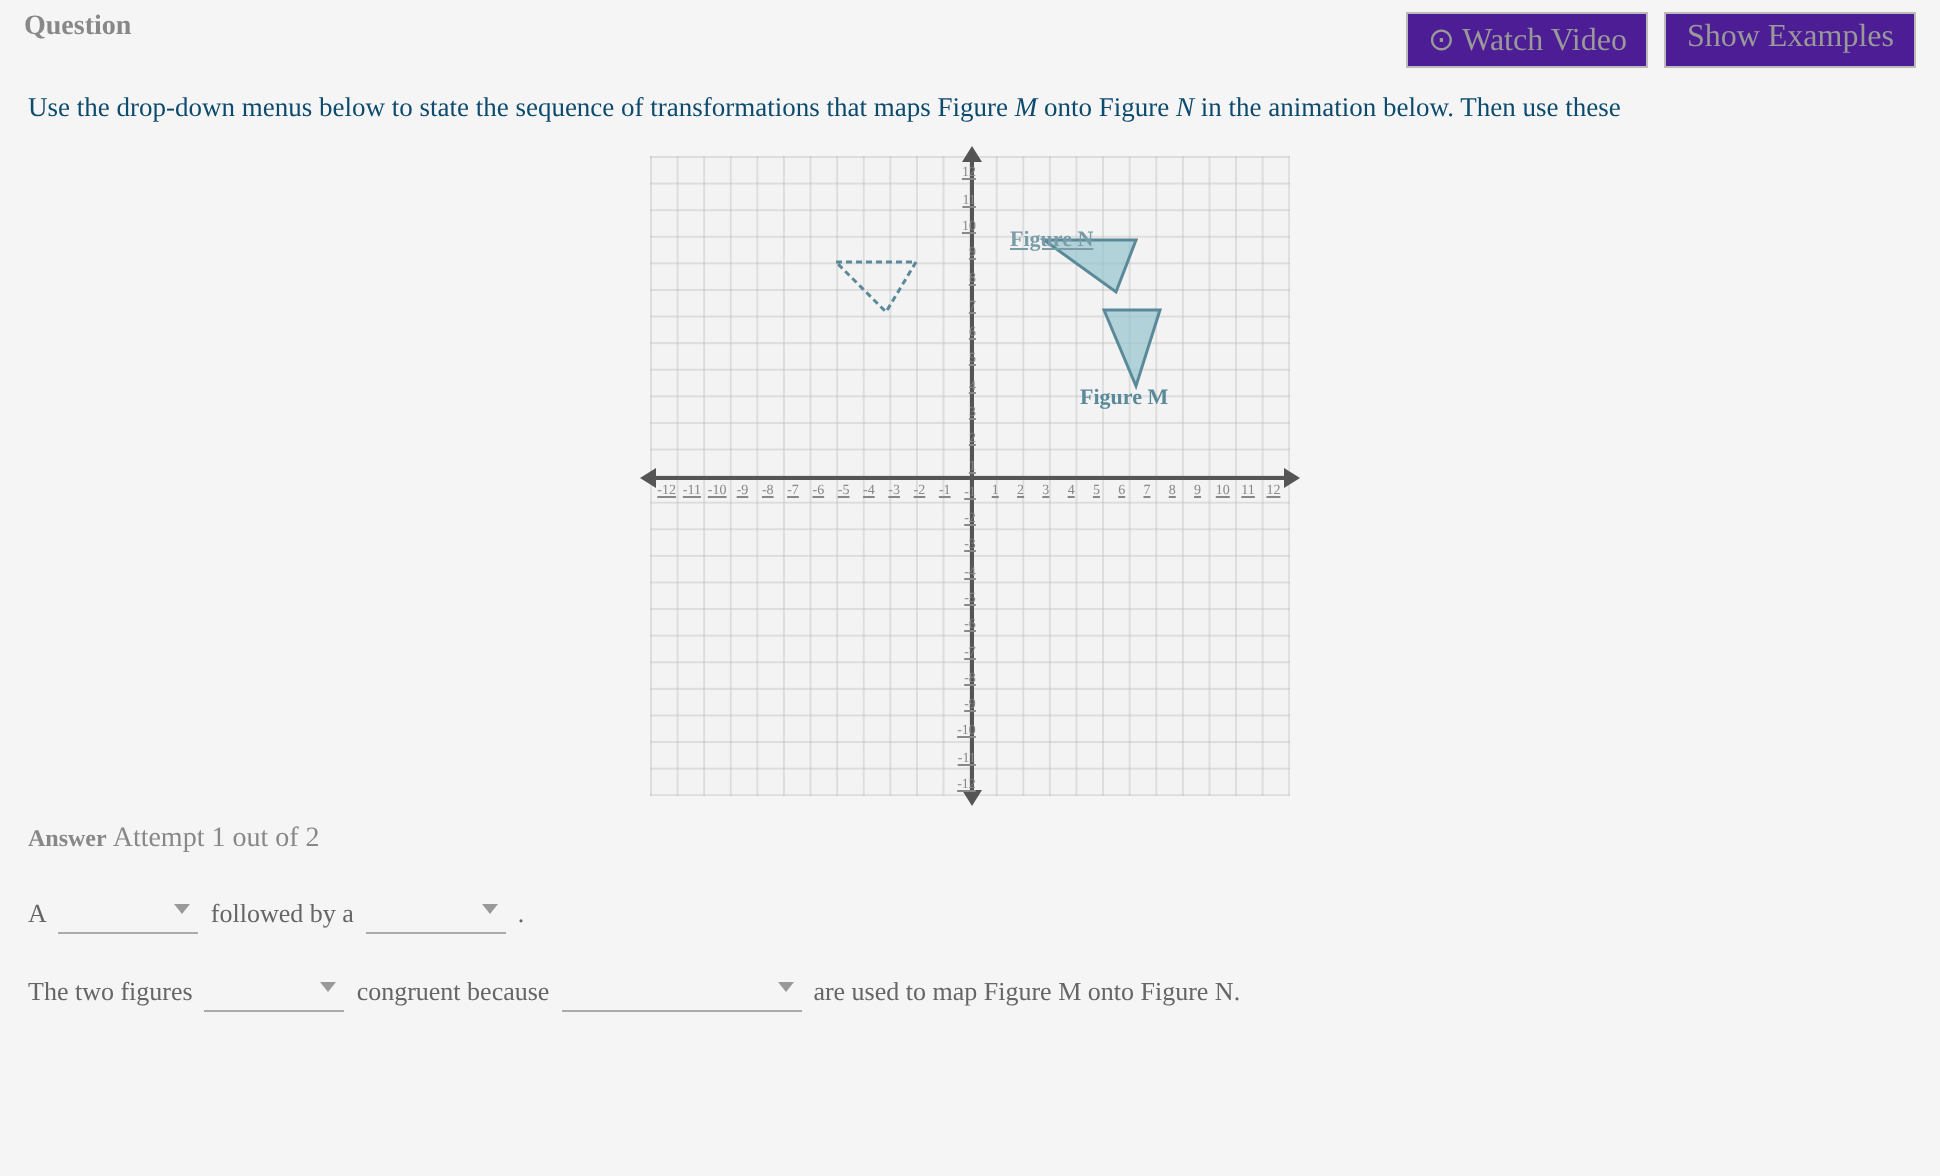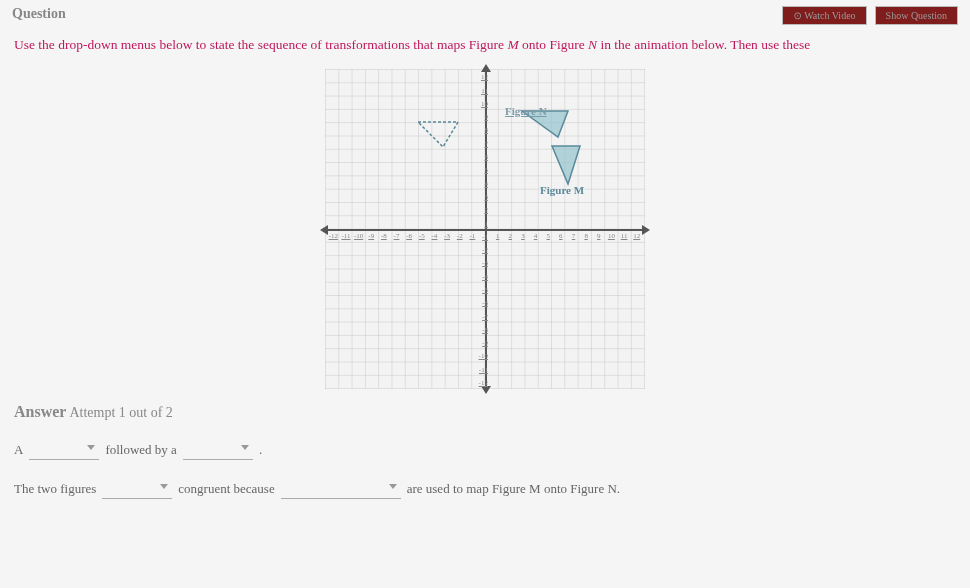--- a/index.html
+++ b/index.html
@@ -23,30 +23,30 @@
       color: #888;
       font-weight: bold;
     }
     .header-buttons {
       display: flex;
       gap: 8px;
     }
     .header-btn {
       border: 1px solid #bbb;
       padding: 3px 10px;
-      font-size: 10px;
-      background: #7f1d1d;
+      font-size: 16px;
+      background: #4c1d95;
       color: #999;
       cursor: pointer;
     }
     .instructions {
       padding: 6px 14px 10px;
       font-size: 13.5px;
       line-height: 1.5;
-      color: #be185d;
+      color: #0c4a6e;
     }
     .italic { font-style: italic; }
     .graph-container {
       display: flex;
       justify-content: center;
       margin-top: 4px;
     }
     .graph {
       position: relative;
       width: 320px;
@@ -108,21 +108,21 @@
       fill: rgba(150,195,205,0.7);
       stroke: #5a8a9a;
       stroke-width: 1.5;
     }
     .dashed-shape { fill: none; stroke-dasharray: 3,2; }
     .answer-section {
       padding: 14px 14px 0;
       font-size: 12px;
       color: #888;
     }
-    .answer-header { font-weight: bold; font-size: 16px; }
+    .answer-header { font-weight: bold; font-size: 12px; }
     .attempt-text { font-size: 14px; font-weight: normal; }
     .answer-row {
       display: flex;
       align-items: center;
       gap: 6px;
       margin-top: 18px;
       font-size: 13px;
       color: #666;
     }
     .dropdown {
@@ -144,21 +144,21 @@
       border-top: 5px solid #999;
     }
   </style>
 </head>
 <body>
 
 <div class="header">
   <div class="question-label">Question</div>
   <div class="header-buttons">
     <div class="header-btn">⊙ Watch Video</div>
-    <div class="header-btn">Show Question</div>
+    <div class="header-btn">Show Examples</div>
   </div>
 </div>
 
 <div class="instructions">
   <span>Use the drop-down menus below to state the sequence of transformations that maps Figure </span><span class="italic">M</span><span> onto Figure </span><span class="italic">N</span><span> in the animation below. Then use these</span>
   <br>
 </div>
 
 <div class="graph-container">
   <div class="graph">

